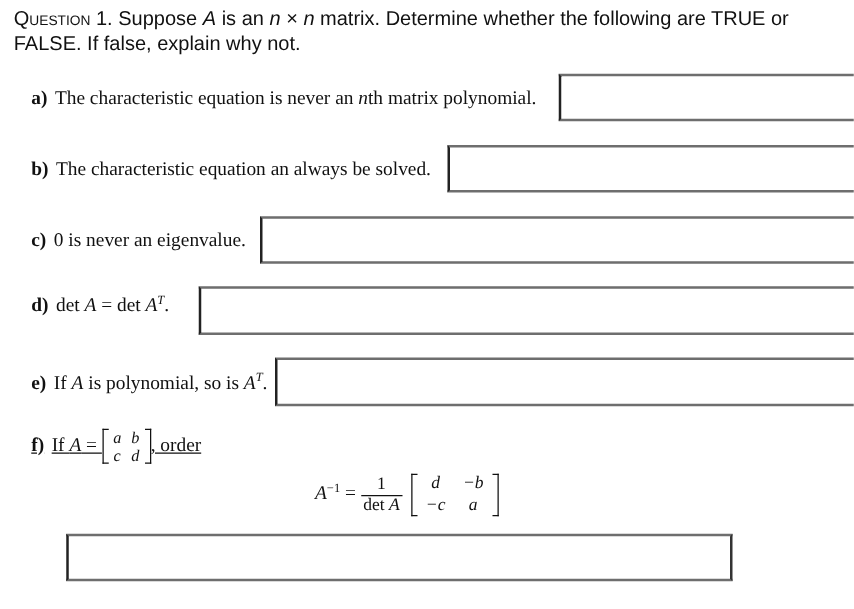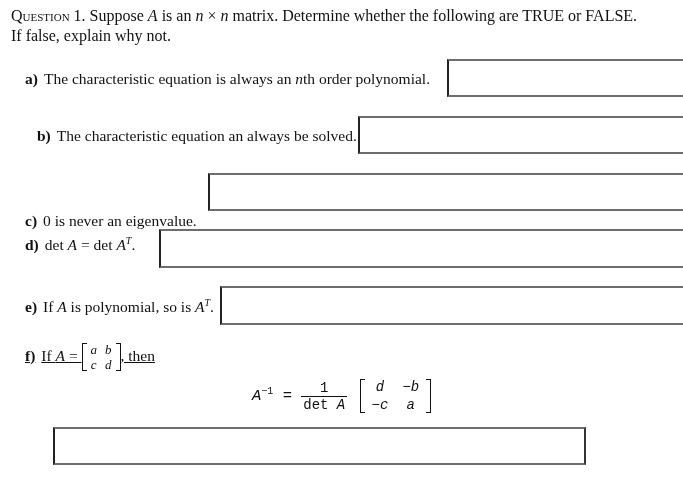--- a/index.html
+++ b/index.html
@@ -11,21 +11,21 @@
       width: 683px;
       height: 487px;
       position: relative;
       overflow: hidden;
       font-family: "DejaVu Serif", "Liberation Serif", serif;
       color: #111;
     }
     .abs { position: absolute; white-space: nowrap; }
     .question {
       left: 11px; top: 6px;
-      font-family: Liberation Serif, serif;
+      font-family: Liberation Sans, sans-serif;
       font-size: 16px;
       line-height: 20px;
       white-space: normal;
       width: 640px;
     }
     .sc { font-variant: small-caps; }
     .part {
       font-family: "Liberation Serif", serif;
       font-size: 15.5px;
       line-height: 20px;
@@ -76,30 +76,30 @@
   </style>
 </head>
 <body>
 
 <div class="abs question">
   <span class="sc">Question</span>
   <span>1.</span><span> Suppose </span><span class="it">A</span><span> is an </span><span class="it">n</span><span> × </span><span class="it">n</span><span> matrix. Determine whether the following are TRUE or FALSE. If false, explain why not.</span>
 </div>
 
 <div class="abs part" style="left:25px; top:69px;">
-  <span class="lbl">a)</span><span>The characteristic equation is always an </span><span class="it">n</span><span>th order polynomial.</span>
+  <span class="lbl">a)</span><span>The characteristic equation is never an </span><span class="it">n</span><span>th matrix polynomial.</span>
 </div>
 <div class="box" style="left:447px; top:59px; width:236px; height:38px;"></div>
 
-<div class="abs part" style="left:25px; top:126px;margin-left:12px;">
+<div class="abs part" style="left:25px; top:126px;">
   <span class="lbl">b)</span><span>The characteristic equation an always be solved.</span>
 </div>
 <div class="box" style="left:358px; top:116px; width:325px; height:38px;"></div>
 
-<div class="abs part" style="left:25px; top:183px;margin-top:28px;">
+<div class="abs part" style="left:25px; top:183px;">
   <span class="lbl">c)</span><span>0 is never an eigenvalue.</span>
 </div>
 <div class="box" style="left:208px; top:173px; width:475px; height:38px;"></div>
 
 <div class="abs part" style="left:25px; top:235px;">
   <span class="lbl">d)</span><span>det </span><span class="it">A</span><span> = det </span><span class="it">A</span><sup class="it">T</sup><span>.</span>
 </div>
 <div class="box" style="left:159px; top:229px; width:524px; height:39px;"></div>
 
 <div class="abs part" style="left:25px; top:297px;">
@@ -112,24 +112,24 @@
       <tbody>
           <tr>
         <td>a</td>
         <td>b</td>
       </tr>
       <tr>
         <td>c</td>
         <td>d</td>
       </tr>
     </tbody>
-      </table></span><span>, then</span>
+      </table></span><span>, order</span>
 </div>
 
-<div class="abs part" style="left:252px; top:378px;font-family:Liberation Mono, monospace;">
+<div class="abs part" style="left:252px; top:378px;">
   <span class="it">A</span><sup>−1</sup><span> = </span><span class="frac"><span class="num">1</span><span class="den"><span>det </span><span class="it">A</span></span></span>
   <span class="matrix" style="font-size:14px; line-height:18px; margin-left:3px;"><table>
       <tbody>
           <tr>
         <td style="padding:0 7px;">d</td>
         <td style="padding:0 7px;">−b</td>
       </tr>
       <tr>
         <td style="padding:0 7px;">−c</td>
         <td style="padding:0 7px;">a</td>

